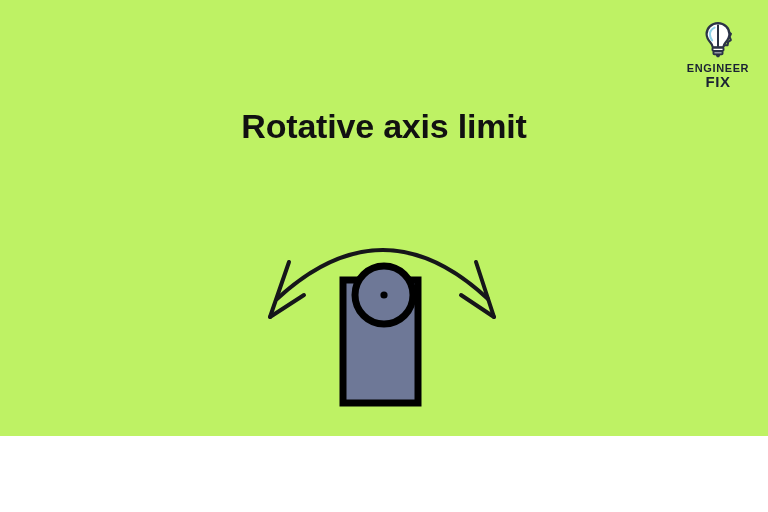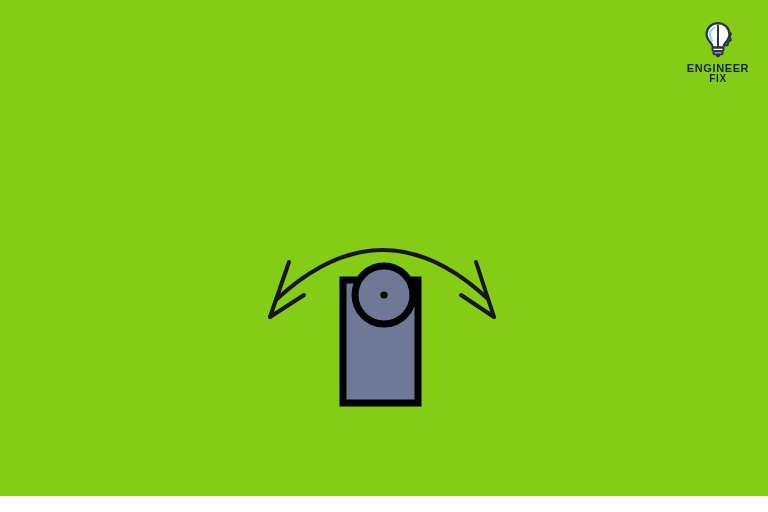--- a/index.html
+++ b/index.html
@@ -7,22 +7,22 @@
     margin: 0;
     padding: 0;
     background: #ffffff;
   }
   body {
     font-family: "Liberation Sans", sans-serif;
   }
   #canvas {
     position: relative;
     width: 768px;
-    height: 496px;
-    background: #84cc16;
+    height: 436px;
+    background: #bef264;
     overflow: hidden;
   }
 
   
   #logo {
     position: absolute;
     left: 680px;
     top: 18px;
     width: 76px;
     height: 74px;
@@ -39,21 +39,21 @@
   .logo-wordmark {
     display: block;
     text-align: center;
     color: #1b2333;
     font-family: "Liberation Sans", sans-serif;
     font-weight: bold;
     letter-spacing: 0.6px;
     line-height: 1.02;
   }
   #logo-line1 { font-size: 11px; margin-top: 1px; }
-  #logo-line2 { font-size: 10px; }
+  #logo-line2 { font-size: 15px; }
 
   
   #title {
     position: absolute;
     left: 0;
     top: 104px;
     width: 768px;
     text-align: center;
     color: #111111;
     font-family: "Liberation Sans", sans-serif;
@@ -118,20 +118,21 @@
         <rect x="24.0" y="43.2" width="16.0" height="4.6" rx="1.2" fill="#ffffff" stroke="#2b3346" stroke-width="2.8"></rect>
         <rect x="25.4" y="48.6" width="13.2" height="4.2" rx="1.2" fill="#ffffff" stroke="#2b3346" stroke-width="2.8"></rect>
         <path d="M28.4 53.4 L35.6 53.4 L33.6 57.2 L30.4 57.2 Z" fill="#2b3346"></path>
       </g>
     </svg>
     <span class="logo-wordmark" id="logo-line1">ENGINEER</span>
     <span class="logo-wordmark" id="logo-line2">FIX</span>
   </div>
 
   <div id="title">
+    <span class="title-line">Rotative axis limit</span>
   </div>
 
   <div id="diagram">
     <svg id="diagram-svg" viewBox="0 0 768 512" aria-hidden="true">
 
       <rect id="switch-body" x="343" y="280" width="75" height="123" fill="#6e7897" stroke="#000000" stroke-width="7" stroke-linejoin="miter"></rect>
 
       <circle id="pivot-head" cx="384" cy="295" r="29" fill="#6e7897" stroke="#000000" stroke-width="7"></circle>
 
       <circle id="pivot-dot" cx="384" cy="295" r="3.6" fill="#000000"></circle>

